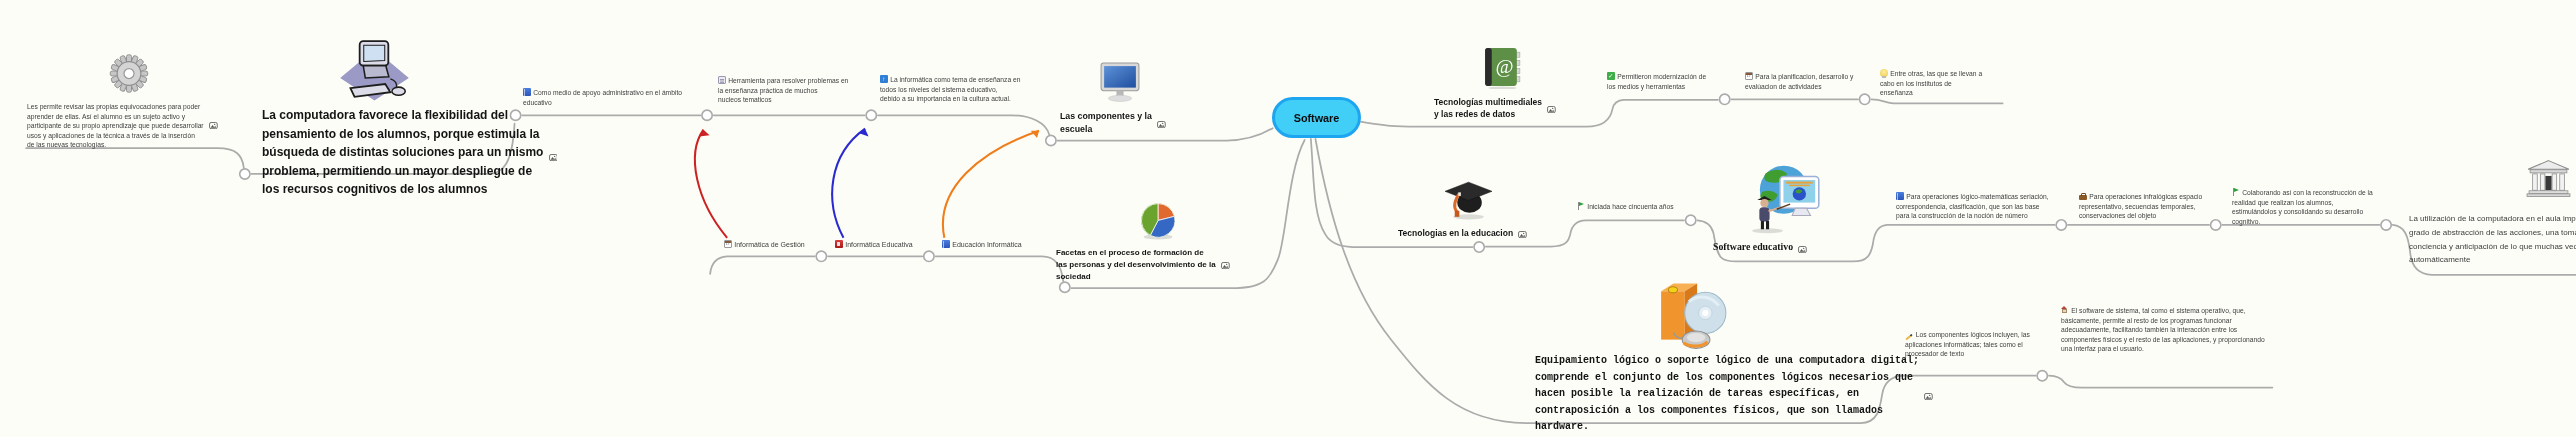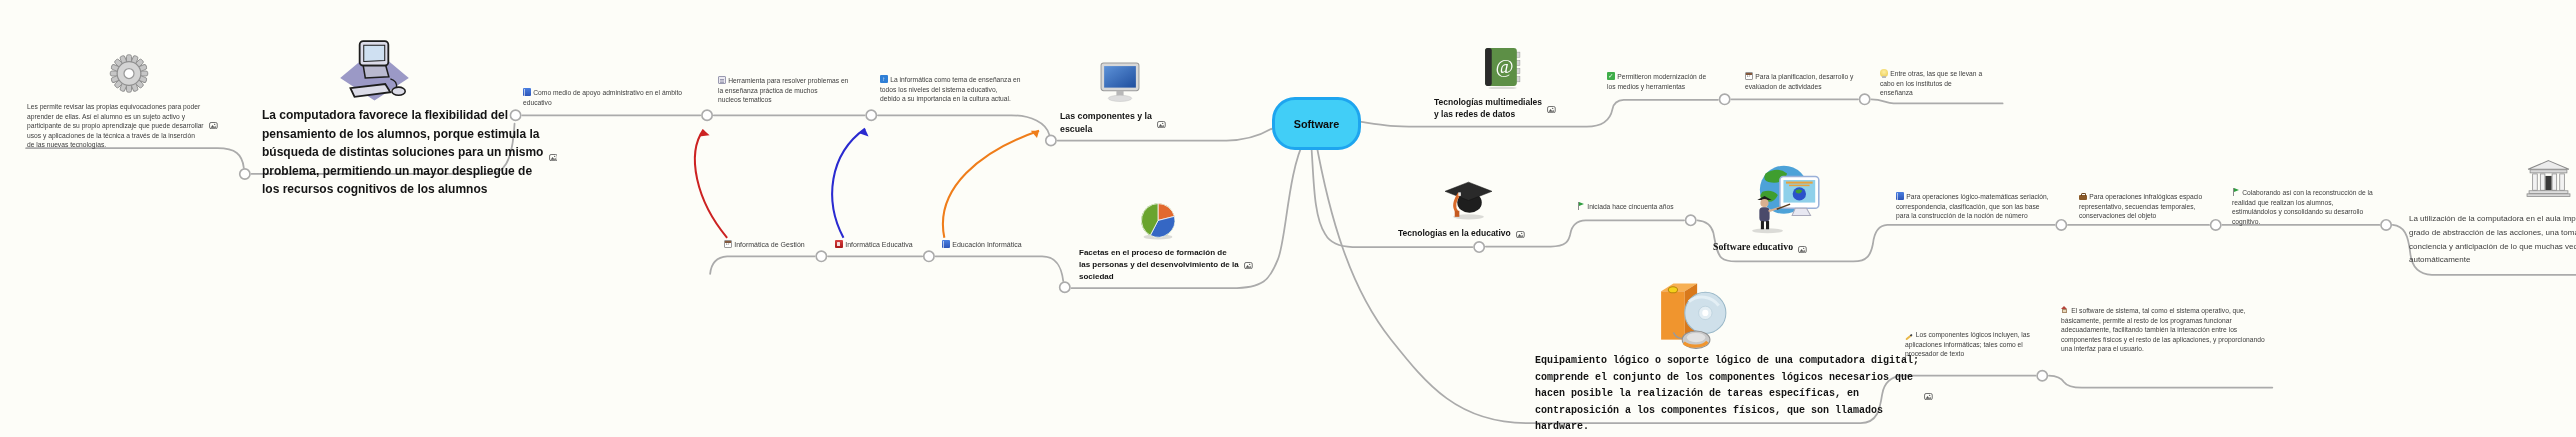--- a/index.html
+++ b/index.html
@@ -9,21 +9,21 @@
     background-color:#fdfdf8;
     background-image:linear-gradient(#e8edda 0.5px,transparent 0.5px),
                      linear-gradient(90deg,#e8edda 0.5px,transparent 0.5px);
     background-size:17px 17px;
   }
   .layer{position:absolute;left:0;top:0;}
   .node{position:absolute;color:#3c3c3c;font-size:6.7px;line-height:1.42;}
   .node .txt{white-space:pre;}
   .b{font-weight:bold;color:#141414;}
   .root-node{
-    position:absolute;left:1272px;top:97px;width:89px;height:53px;
+    position:absolute;left:1272px;top:97px;width:89px;height:41px;
     background:#41cef7;border:3.6px solid #1ea5ef;border-radius:23px;
     box-sizing:border-box;display:flex;align-items:center;justify-content:center;
     font-size:10.8px;font-weight:bold;color:#0c0c0c;
   }
   .bigicon{position:absolute;}
   .badge{position:absolute;right:-14px;top:calc(50% - 4.1px);width:8.8px;height:7.2px;}
   
   .ic{display:inline-block;width:7.7px;height:7.7px;margin-right:2.6px;vertical-align:-1px;position:relative;border-radius:1px;}
   .ic-bookblue{background:linear-gradient(#4a7fe0,#2d55b8);}
   .ic-bookblue::after{content:'';position:absolute;left:1px;top:0.5px;bottom:0.5px;width:1px;background:rgba(255,255,255,.6);}
@@ -330,33 +330,33 @@
 </div>
 
 <div class="node" style="left:835px;top:240px;font-size:7px;">
   <span class="ic ic-redbook"></span><span class="txt">Informática Educativa</span>
 </div>
 
 <div class="node" style="left:942px;top:240px;font-size:7px;">
   <span class="ic ic-bookblue"></span><span class="txt">Educación Informática</span>
 </div>
 
-<div class="node b" style="left:1079px;top:247px;font-size:8px;line-height:1.5;">
+<div class="node b" style="left:1056px;top:247px;font-size:8px;line-height:1.5;">
   <span class="txt">Facetas en el proceso de formación de
 las personas y del desenvolvimiento de la
 sociedad</span>
   <span class="badge"><svg width="8.8" height="7.2" viewBox="0 0 17 14">
         <rect x="1" y="1" width="15" height="12" rx="3" fill="none" stroke="#555" stroke-width="1.6"></rect>
         <path d="M3,11 l4,-5 3,4 2,-2.5 2,3.5z" fill="#555"></path>
         <circle cx="11" cy="4.6" r="1.4" fill="#555"></circle>
       </svg></span>
 </div>
 
 <div class="node b" style="left:1398px;top:227px;font-size:8.5px;">
-  <span class="txt">Tecnologias en la educativo</span>
+  <span class="txt">Tecnologias en la educacion</span>
   <span class="badge"><svg width="8.8" height="7.2" viewBox="0 0 17 14">
         <rect x="1" y="1" width="15" height="12" rx="3" fill="none" stroke="#555" stroke-width="1.6"></rect>
         <path d="M3,11 l4,-5 3,4 2,-2.5 2,3.5z" fill="#555"></path>
         <circle cx="11" cy="4.6" r="1.4" fill="#555"></circle>
       </svg></span>
 </div>
 
 <div class="node" style="left:1577px;top:202px;">
   <span class="ic ic-flag"></span><span class="txt">Iniciada hace cincuenta años</span>
 </div>

